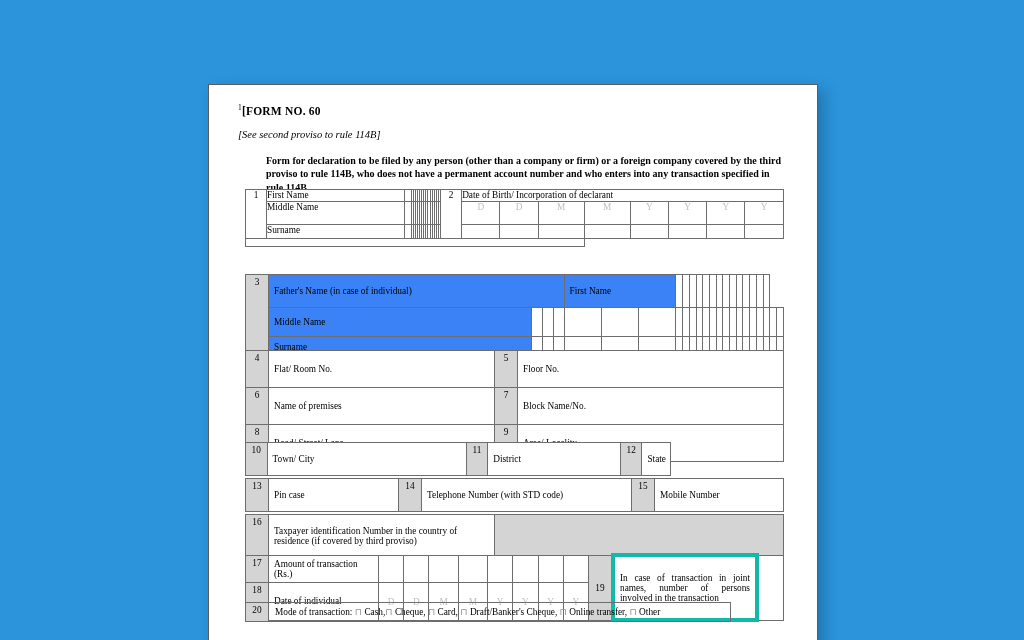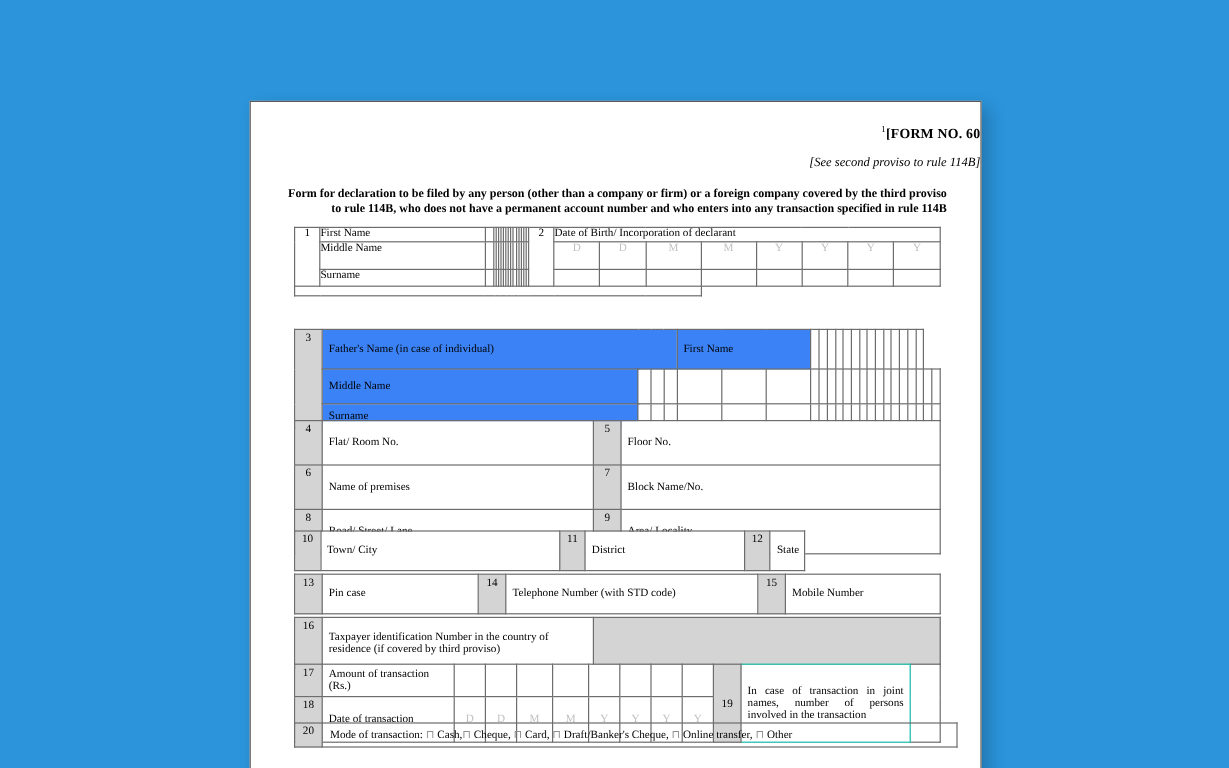--- a/index.html
+++ b/index.html
@@ -16,21 +16,21 @@
     left:208px; top:84px;
     width:610px; height:600px;
     background:#ffffff;
     border:1px solid #5b5b5b;
     box-shadow: 6px 6px 14px rgba(0,0,0,.22);
     box-sizing:border-box;
     overflow:hidden;
   }
 
   
-  .hd{ text-align:right; }
+  .hd{ text-align:left;padding-left:29px; }
   .h-title{
     margin-top:18px;
     font-weight:bold; font-size:11.5px; letter-spacing:.2px;
   }
   .h-title sup{font-size:7.5px; font-weight:normal;}
   .h-sub{
     margin-top:12px;
     font-style:italic; font-size:10.5px;
   }
   .h-desc{
@@ -308,39 +308,39 @@
         <td class="lbl-w" style="border:1px solid #6d6d6d;width:100px;height:17px">Amount of transaction (Rs.)</td>
         <td class="cell" style="border:1px solid #6d6d6d"></td>
             <td class="cell" style="border:1px solid #6d6d6d"></td>
             <td class="cell" style="border:1px solid #6d6d6d"></td>
             <td class="cell" style="border:1px solid #6d6d6d"></td>
             <td class="cell" style="border:1px solid #6d6d6d"></td>
             <td class="cell" style="border:1px solid #6d6d6d"></td>
             <td class="cell" style="border:1px solid #6d6d6d"></td>
             <td class="cell" style="border:1px solid #6d6d6d"></td>
         <td class="num" rowspan="2" style="border:1px solid #6d6d6d;vertical-align:middle">19</td>
-        <td class="lbl-w justify" rowspan="2" style="border:1px solid #14b8a6;width:130px">In case of transaction in joint names, number of persons involved in the transaction</td>
+        <td class="lbl-w justify" rowspan="2" style="border:4px solid #14b8a6;width:130px">In case of transaction in joint names, number of persons involved in the transaction</td>
         <td class="cell" rowspan="2" style="border:1px solid #6d6d6d;width:22px"></td>
       </tr>
       <tr>
         <td class="num" style="border:1px solid #6d6d6d">18</td>
-        <td class="lbl-w" style="border:1px solid #6d6d6d;height:31px;vertical-align:middle">Date of transaction</td>
+        <td class="lbl-w" style="border:1px solid #6d6d6d;height:31px;vertical-align:middle">Date of individual</td>
         <td class="dmy" style="border:1px solid #6d6d6d;vertical-align:middle">D</td>
         <td class="dmy" style="border:1px solid #6d6d6d;vertical-align:middle">D</td>
         <td class="dmy" style="border:1px solid #6d6d6d;vertical-align:middle">M</td>
         <td class="dmy" style="border:1px solid #6d6d6d;vertical-align:middle">M</td>
         <td class="dmy" style="border:1px solid #6d6d6d;vertical-align:middle">Y</td>
         <td class="dmy" style="border:1px solid #6d6d6d;vertical-align:middle">Y</td>
         <td class="dmy" style="border:1px solid #6d6d6d;vertical-align:middle">Y</td>
         <td class="dmy" style="border:1px solid #6d6d6d;vertical-align:middle">Y</td>
       </tr>
     </tbody>
       </table>
 
-    <table id="form8" style="position:absolute;left:36px;top:517px;width:553px;border-collapse:collapse;font-size:9.3px;">
+    <table id="form8" style="position:absolute;left:36px;top:517px;width:486px;border-collapse:collapse;font-size:9.3px;">
       <tbody>
           <tr>
         <td class="num" style="border:1px solid #6d6d6d;height:15px">20</td>
         <td class="mode" style="border:1px solid #6d6d6d"><span>Mode of transaction:</span> <span class="ck">⊓</span> <span>Cash,</span><span class="ck">⊓</span> <span>Cheque,</span> <span class="ck">⊓</span> <span>Card,</span> <span class="ck">⊓</span> <span>Draft/Banker's Cheque,</span> <span class="ck">⊓</span> <span>Online transfer,</span> <span class="ck">⊓</span> <span>Other</span></td>
       </tr>
     </tbody>
       </table>
 
   </div>
 </div>

